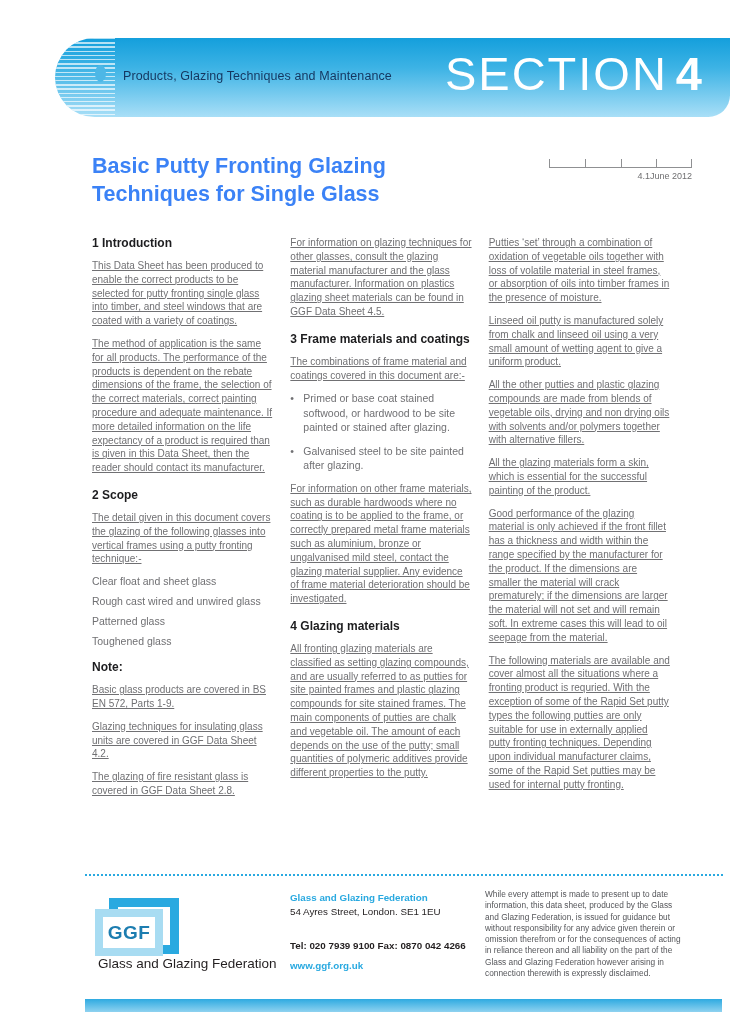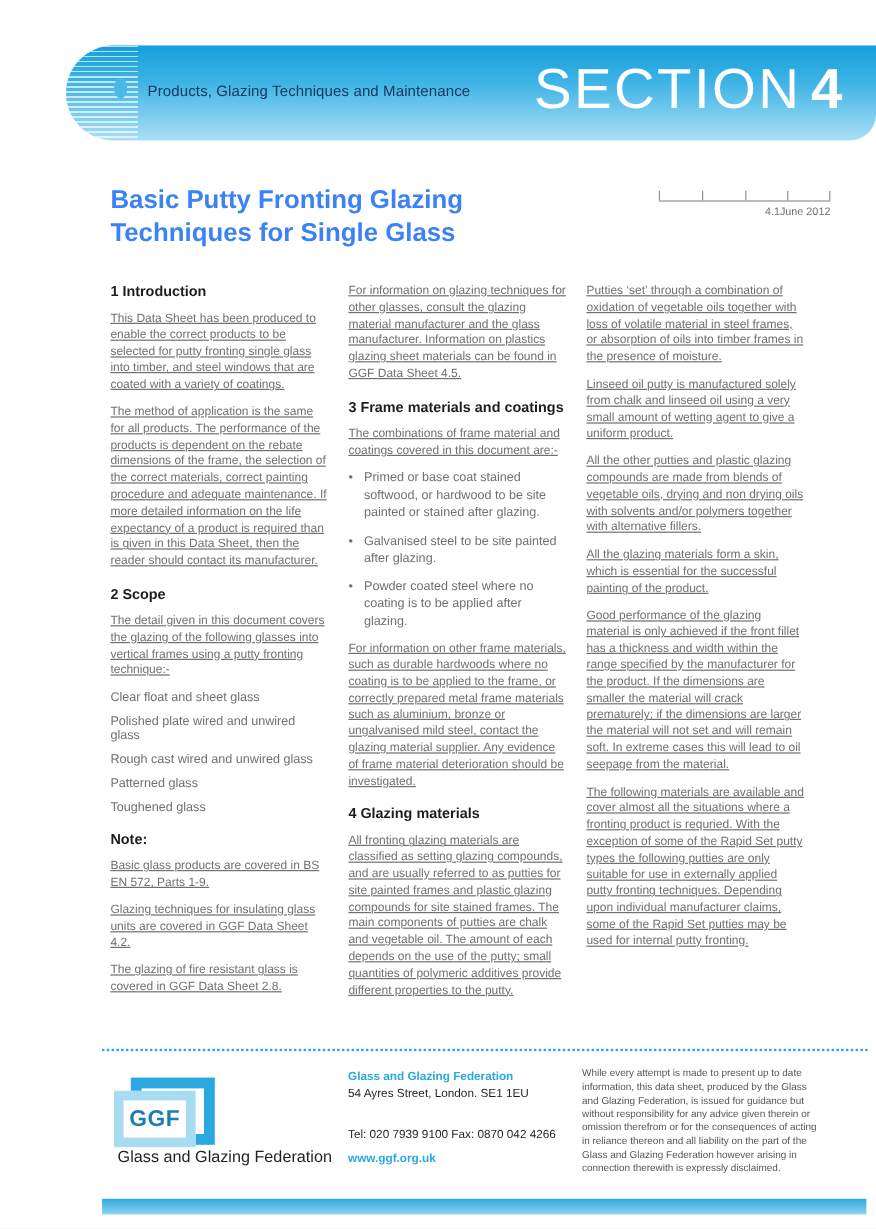--- a/index.html
+++ b/index.html
@@ -84,21 +84,21 @@
     display:flex; align-items:center; justify-content:center;
   }
   .logo-front span { font-size:19px; font-weight:700; color:#1c7db0; letter-spacing:.5px; }
   .logo-caption {
     position:absolute; left:98px; top:956px;
     font-size:13.5px; color:#231f20;
   }
   .org-block { position:absolute; left:290px; top:892px; width:190px; }
   .org-name { font-size:9.8px; font-weight:700; color:#29a9e0; margin-bottom:3px; }
   .org-address { font-size:9.8px; font-weight:400; color:#231f20; margin-bottom:2px; }
-  .org-contact { font-size:9.8px; font-weight:400; color:#231f20; margin-bottom:4px;margin-top:23px; }
+  .org-contact { font-size:9.8px; font-weight:700; color:#231f20; margin-bottom:4px;margin-top:23px; }
   .org-website { font-size:9.8px; font-weight:700; color:#29a9e0; text-decoration:none; display:inline-block; }
   .disclaimer {
     position:absolute; left:485px; top:889px; width:198px;
     font-size:8.3px; line-height:1.36; color:#55565a;
   }
   .bottom-bar {
     position:absolute; left:85px; top:999px; width:637px; height:13px;
     background:linear-gradient(180deg,#2eaae1 0%,#8fd2f0 100%);
   }
 </style>
@@ -133,21 +133,20 @@
 
   <div class="columns">
 
     <div class="col">
       <h2 class="first">1 Introduction</h2>
       <p>This Data Sheet has been produced to enable the correct products to be selected for putty fronting single glass into timber, and steel windows that are coated with a variety of coatings.</p>
       <p>The method of application is the same for all products. The performance of the products is dependent on the rebate dimensions of the frame, the selection of the correct materials, correct painting procedure and adequate maintenance. If more detailed information on the life expectancy of a product is required than is given in this Data Sheet, then the reader should contact its manufacturer.</p>
       <h2>2 Scope</h2>
       <p>The detail given in this document covers the glazing of the following glasses into vertical frames using a putty fronting technique:-</p>
       <div class="glass-item">Clear float and sheet glass</div>
-      <div class="glass-item">Polished plate wired and unwired glass</div>
       <div class="glass-item">Rough cast wired and unwired glass</div>
       <div class="glass-item">Patterned glass</div>
       <div class="glass-item">Toughened glass</div>
       <h2>Note:</h2>
       <p>Basic glass products are covered in BS EN 572, Parts 1-9.</p>
       <p>Glazing techniques for insulating glass units are covered in GGF Data Sheet 4.2.</p>
       <p>The glazing of fire resistant glass is covered in GGF Data Sheet 2.8.</p>
     </div>
 
     <div class="col">
@@ -155,24 +154,20 @@
       <h2>3 Frame materials and coatings</h2>
       <p>The combinations of frame material and coatings covered in this document are:-</p>
       <div class="bullet">
         <span class="bullet-dot"></span>
         <span class="bullet-text">Primed or base coat stained softwood, or hardwood to be site painted or stained after glazing.</span>
       </div>
       <div class="bullet">
         <span class="bullet-dot"></span>
         <span class="bullet-text">Galvanised steel to be site painted after glazing.</span>
       </div>
-      <div class="bullet">
-        <span class="bullet-dot"></span>
-        <span class="bullet-text">Powder coated steel where no coating is to be applied after glazing.</span>
-      </div>
       <p>For information on other frame materials, such as durable hardwoods where no coating is to be applied to the frame, or correctly prepared metal frame materials such as aluminium, bronze or ungalvanised mild steel, contact the glazing material supplier. Any evidence of frame material deterioration should be investigated.</p>
       <h2>4 Glazing materials</h2>
       <p>All fronting glazing materials are classified as setting glazing compounds, and are usually referred to as putties for site painted frames and plastic glazing compounds for site stained frames. The main components of putties are chalk and vegetable oil. The amount of each depends on the use of the putty; small quantities of polymeric additives provide different properties to the putty.</p>
     </div>
 
     <div class="col">
       <p>Putties ‘set’ through a combination of oxidation of vegetable oils together with loss of volatile material in steel frames, or absorption of oils into timber frames in the presence of moisture.</p>
       <p>Linseed oil putty is manufactured solely from chalk and linseed oil using a very small amount of wetting agent to give a uniform product.</p>
       <p>All the other putties and plastic glazing compounds are made from blends of vegetable oils, drying and non drying oils with solvents and/or polymers together with alternative fillers.</p>
       <p>All the glazing materials form a skin, which is essential for the successful painting of the product.</p>

